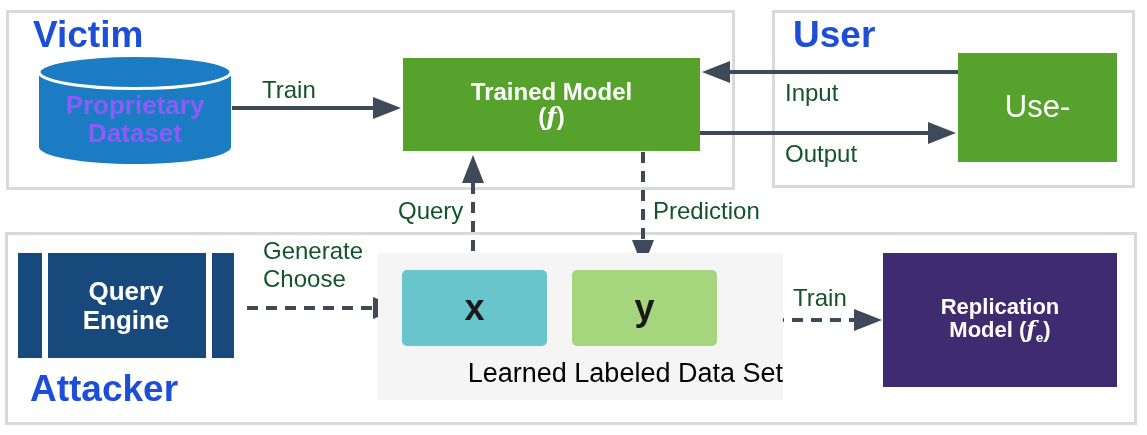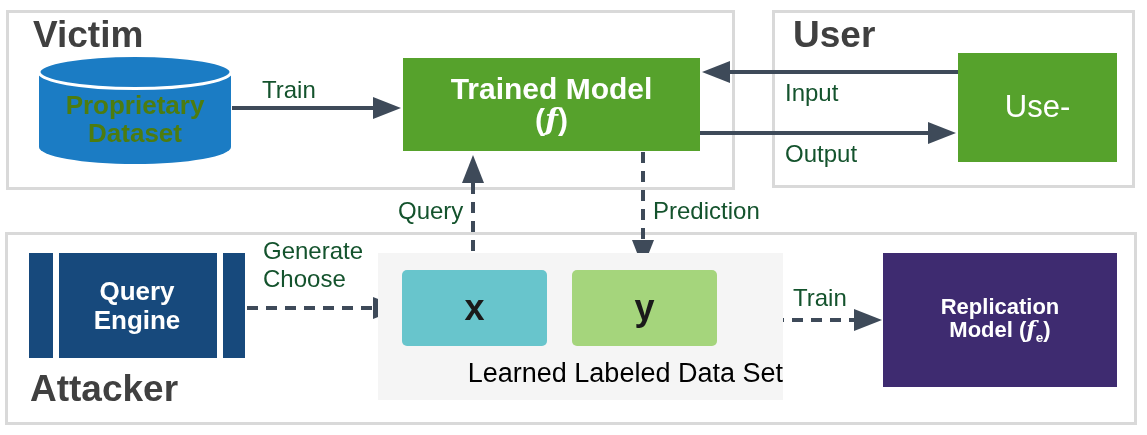--- a/index.html
+++ b/index.html
@@ -10,51 +10,51 @@
   
   .container{
     position:absolute;border:3px solid #d9d9d9;background:transparent;
     box-sizing:border-box;z-index:1;
   }
   #victim-container{left:6px;top:10px;width:729px;height:180px;}
   #user-container{left:772px;top:10px;width:363px;height:178px;}
   #attacker-container{left:5px;top:232px;width:1132px;height:193px;}
 
   .section-title{
-    position:absolute;font-size:37px;font-weight:bold;color:#404040;
+    position:absolute;font-size:37px;font-weight:bold;color:#1d4ed8;
     letter-spacing:0px;z-index:4;line-height:1;
   }
   #victim-title{left:33px;top:16px;}
   #user-title{left:793px;top:16px;}
   #attacker-title{left:30px;top:370px;}
 
   
   #arrow-layer{position:absolute;left:0;top:0;z-index:2;}
 
   
   .node{
     position:absolute;display:flex;flex-direction:column;align-items:center;
     justify-content:center;text-align:center;box-sizing:border-box;z-index:3;
   }
   #cylinder{left:38px;top:55px;width:194px;height:110px;}
   #cylinder svg{position:absolute;left:0;top:0;}
   #cylinder .cyl-text{
-    position:relative;margin-top:18px;color:#4d7c0f;font-weight:bold;
+    position:relative;margin-top:18px;color:#8b5cf6;font-weight:bold;
     font-size:26px;line-height:1.08;width:170px;z-index:2;
   }
   #trained-model{
     left:403px;top:58px;width:297px;height:93px;background:#56a22c;
-    color:#fff;font-weight:bold;font-size:30px;line-height:1.02;
+    color:#fff;font-weight:bold;font-size:24px;line-height:1.02;
   }
   #use-case{
     left:958px;top:53px;width:159px;height:109px;background:#56a22c;
     color:#fff;font-size:31px;line-height:1.05;font-weight:normal;justify-content:center;
   }
   #query-engine{
-    left:29px;top:253px;width:216px;height:105px;background:#17497c;
+    left:18px;top:253px;width:216px;height:105px;background:#17497c;
     color:#fff;font-weight:bold;font-size:26px;line-height:1.1;
   }
   .qe-bar{position:absolute;top:0;width:6px;height:100%;background:#fff;}
   .qe-bar.left{left:24px;} .qe-bar.right{right:22px;}
 
   #data-bg{
     position:absolute;left:378px;top:253px;width:405px;height:147px;
     background:#f5f5f5;z-index:2;
   }
   #x-box{

